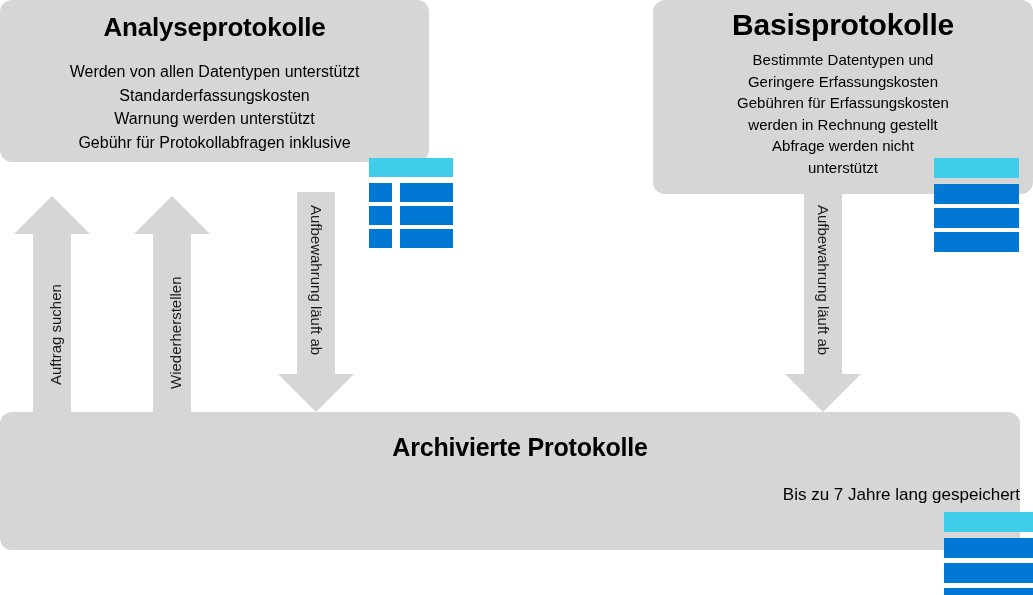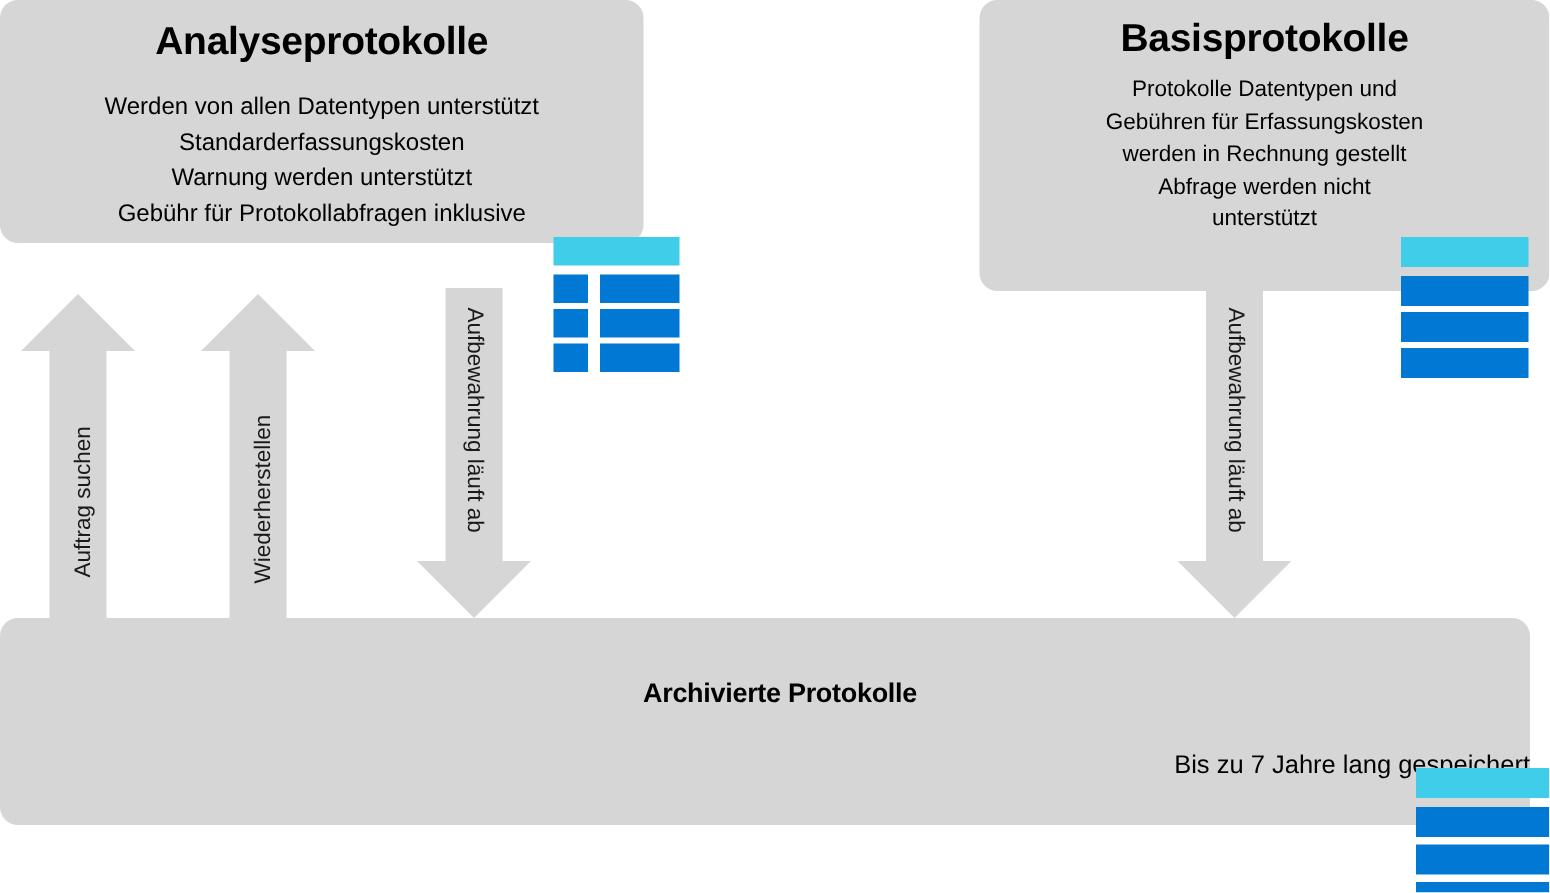--- a/index.html
+++ b/index.html
@@ -57,40 +57,40 @@
     margin-top: 18px;
   }
 
   #box-basic {
     left: 653px;
     top: 0px;
     width: 380px;
     height: 194px;
   }
   #box-basic .box-title {
-    font-size: 26px;
+    font-size: 30px;
     line-height: 30px;
     margin-top: 10px;
   }
   #box-basic .box-lines {
     font-size: 15px;
     line-height: 21.5px;
     margin-top: 9px;
   }
 
   #box-archive {
     left: 0px;
     top: 412px;
     width: 1020px;
     height: 138px;
   }
   #box-archive .box-title {
-    font-size: 18px;
+    font-size: 25px;
     line-height: 30px;
-    margin-top: 35px;
+    margin-top: 20px;
     padding-left: 20px;
   }
   #box-archive .box-lines {
     font-size: 17px;
     line-height: 26px;
     margin-top: 20px;
     text-align: right;
   }
 
   
@@ -169,21 +169,22 @@
       <div>Werden von allen Datentypen unterstützt</div>
       <div>Standarderfassungskosten</div>
       <div>Warnung werden unterstützt</div>
       <div>Gebühr für Protokollabfragen inklusive</div>
     </div>
   </div>
 
   <div class="box" id="box-basic">
     <div class="box-title">Basisprotokolle</div>
     <div class="box-lines">
-      <div>Protokolle Datentypen und</div>
+      <div>Bestimmte Datentypen und</div>
+      <div>Geringere Erfassungskosten</div>
       <div>Gebühren für Erfassungskosten</div>
       <div>werden in Rechnung gestellt</div>
       <div>Abfrage werden nicht</div>
       <div>unterstützt</div>
     </div>
   </div>
 
   <div class="box" id="box-archive">
     <div class="box-title">Archivierte Protokolle</div>
     <div class="box-lines">

